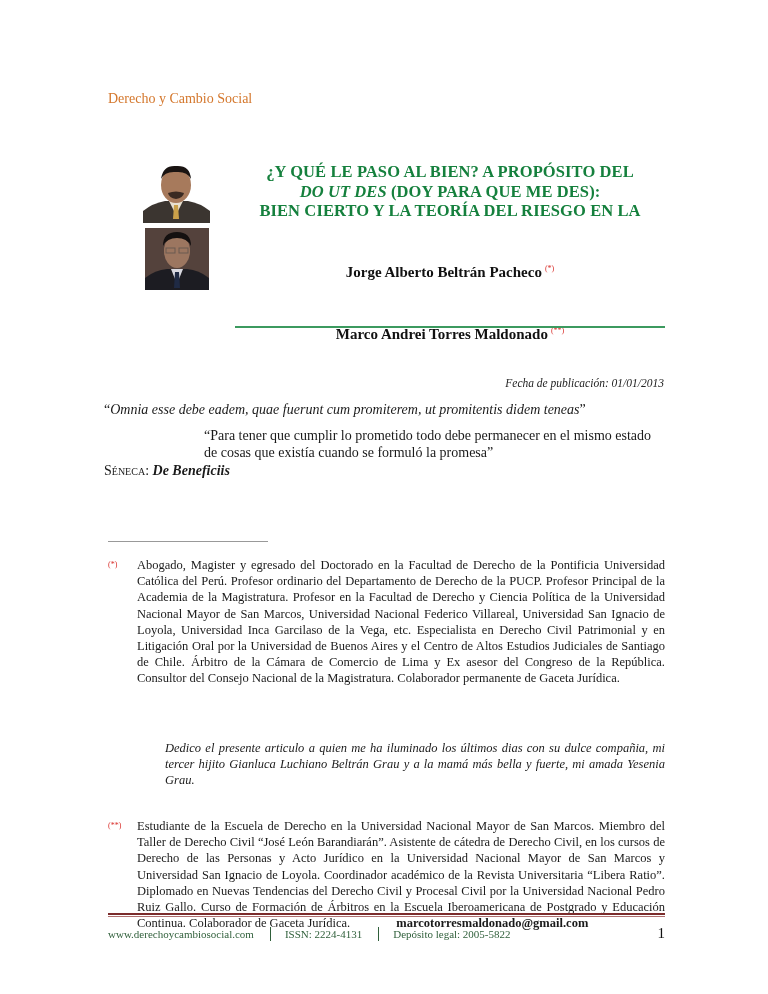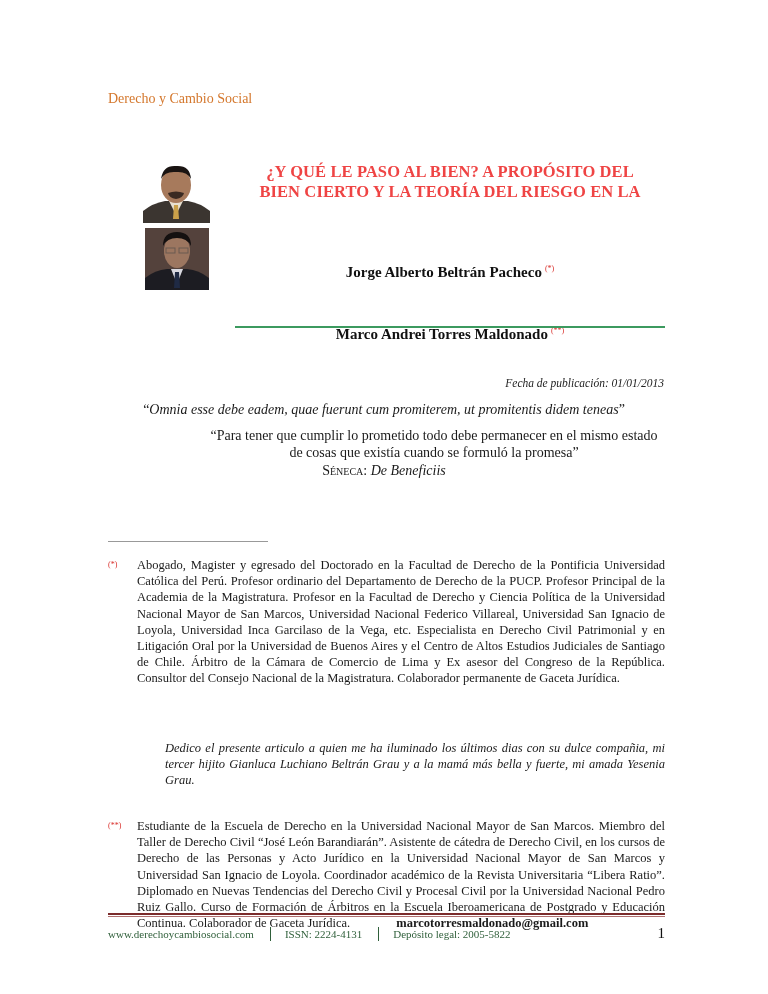--- a/index.html
+++ b/index.html
@@ -11,47 +11,47 @@
       font-size: 14px; color: #d4772c;
     }
 
     .photos { position: absolute; left: 143px; top: 163px; width: 68px; }
     .photo { width: 67px; height: 60px; margin-bottom: 5px; position: relative; overflow: hidden; }
     .photo-1 { background: linear-gradient(#ffffff 0%, #ffffff 100%); }
     .photo-2 { background: #4a3a36; height: 62px; width: 64px; margin-left: 2px; }
 
     .title-block {
       position: absolute; left: 236px; top: 162px; width: 428px;
-      text-align: center; color: #ef4444; font-weight: bold;
+      text-align: center; color: #15803d; font-weight: bold;
       font-size: 16.5px; line-height: 19.5px; letter-spacing: 0.1px;
     }
     .title-block .ital { font-style: italic; }
 
     .author {
       position: absolute; left: 236px; width: 428px; text-align: center;
       font-weight: bold; font-size: 15px; color: #111;
     }
     .author-1 { top: 264px; }
     .author-2 { top: 289px; margin-top: 37px; }
     .fn-mark { color: #d9302c; font-size: 8px; vertical-align: super; font-weight: normal; margin-left: 3px; }
 
     .green-rule { position: absolute; left: 235px; top: 326px; width: 430px; height: 2px; background: #3c9a5f; }
 
     .pub-date {
       position: absolute; right: 104px; top: 333px;
       font-style: italic; font-size: 11.5px; color: #222; margin-top: 44px;
     }
 
-    .epigraph { position: absolute; right: 104px; width: 560px; text-align: center; font-size: 14px; line-height: 17px; }
+    .epigraph { position: absolute; right: 104px; width: 560px; text-align: left; font-size: 14px; line-height: 17px; }
     .epi-latin { top: 401px; font-style: italic; }
     .epi-latin .q { font-style: normal; }
     .epi-spanish { top: 427px; width: 460px; }
     .epi-source { top: 462px; font-size: 14px; }
     .smallcaps { font-variant: small-caps; }
-    .epi-source .ital { font-style: italic; }
+    .epi-source .ital { font-style: italic; font-weight: bold; }
 
     .fn-rule { position: absolute; left: 108px; top: 541px; width: 160px; height: 1px; background: #999; }
 
     .footnote { position: absolute; left: 108px; width: 557px; font-size: 12.5px; line-height: 16.2px; }
     .footnote .mark { position: absolute; left: 0; top: 0; color: #d9302c; font-size: 8px; }
     .footnote .text { margin-left: 29px; text-align: justify; }
     .fn1 { top: 557px; }
     .fn2 { top: 818px; }
 
     .dedication {
@@ -94,20 +94,21 @@
       <ellipse cx="32" cy="23" rx="13" ry="17" fill="#9c7660"></ellipse>
       <path d="M18 18 Q18 4 32 4 Q46 4 46 18 Q42 10 32 10 Q22 10 18 18 Z" fill="#141010"></path>
       <rect x="21" y="20" width="9" height="5" fill="none" stroke="#6a5a50" stroke-width="1"></rect>
       <rect x="34" y="20" width="9" height="5" fill="none" stroke="#6a5a50" stroke-width="1"></rect>
     </svg>
   </div>
 </div>
 
 <div class="title-block">
   <div>¿Y QUÉ LE PASO AL BIEN? A PROPÓSITO DEL</div>
+  <div><span class="ital">DO UT DES</span><span> (DOY PARA QUE ME DES):</span></div>
   <div>BIEN CIERTO Y LA TEORÍA DEL RIESGO EN LA</div>
 </div>
 
 <div class="author author-1">
   <span>Jorge Alberto Beltrán Pacheco</span><span class="fn-mark">(*)</span>
 </div>
 <div class="author author-2">
   <span>Marco Andrei Torres Maldonado</span><span class="fn-mark">(**)</span>
 </div>
 

